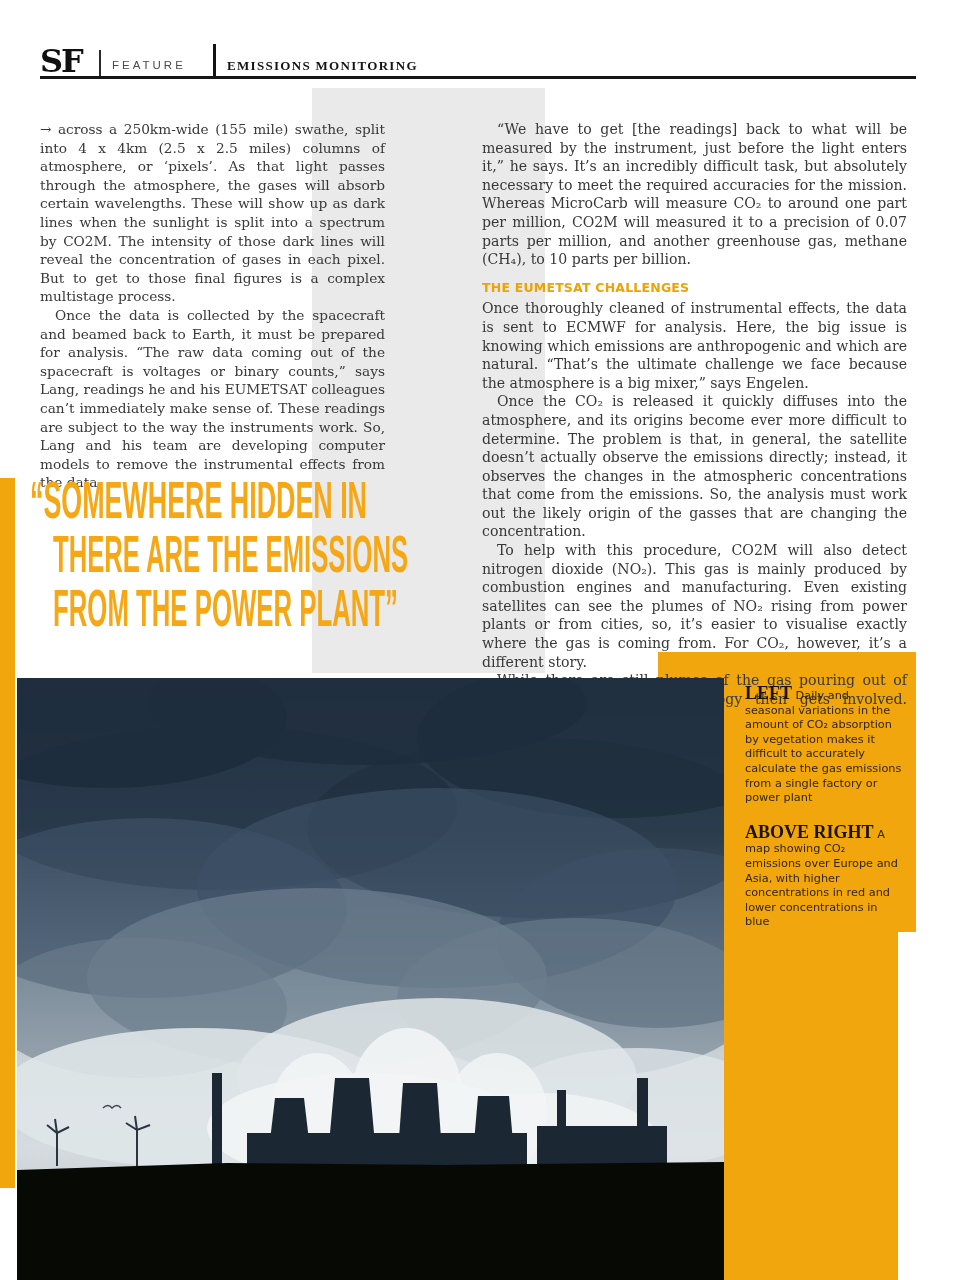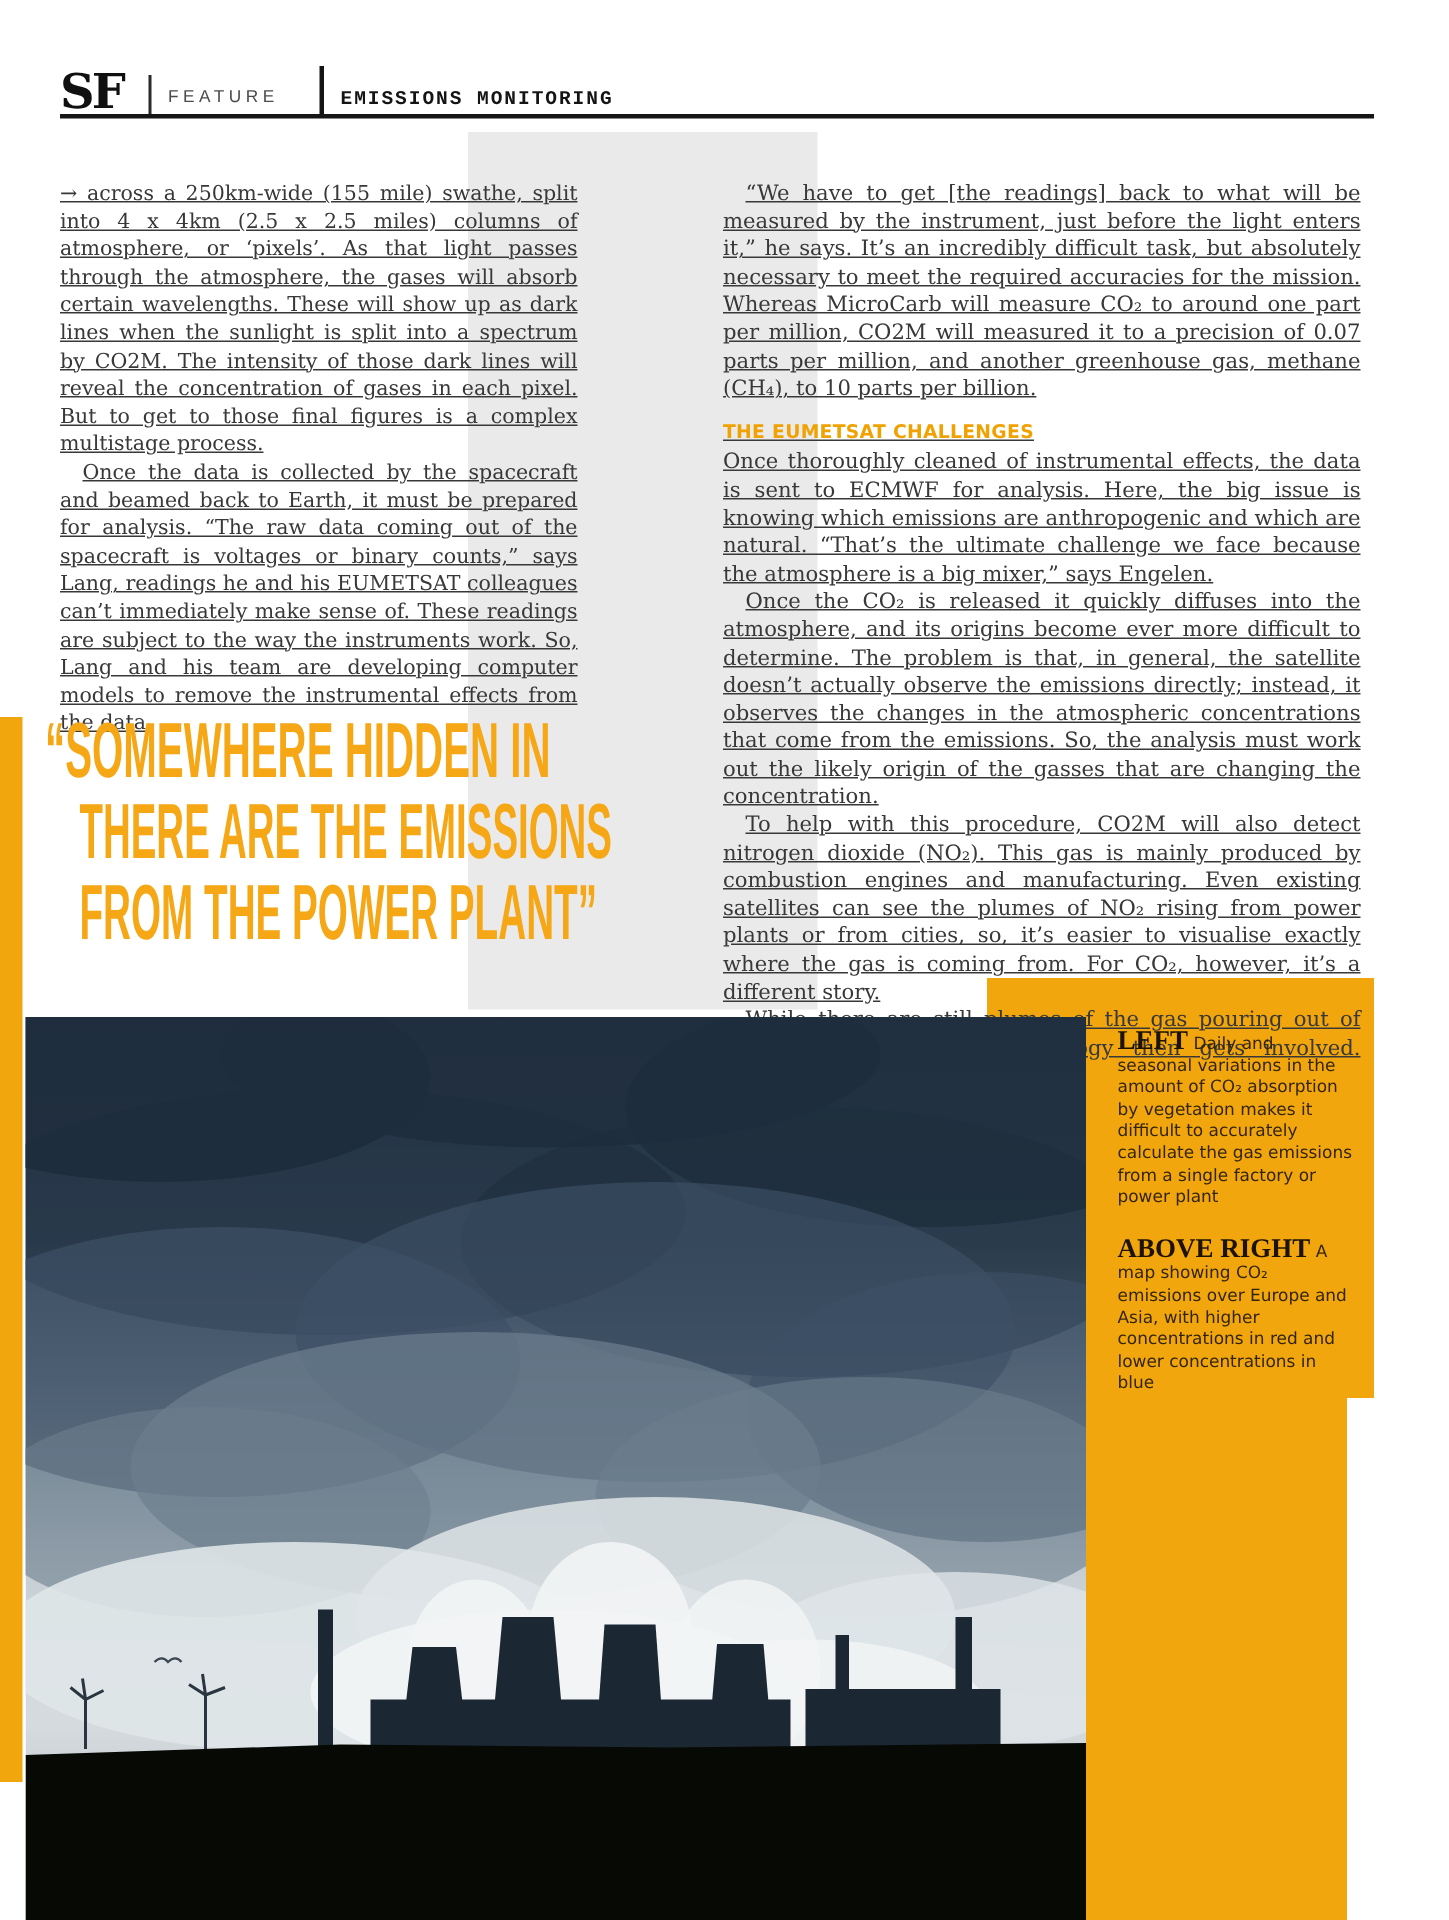--- a/index.html
+++ b/index.html
@@ -12,26 +12,26 @@
   .orange-flap{position:absolute;left:898px;top:652px;width:68px;height:280px;background:#F2A60D;}
   .orange-bar-left{position:absolute;left:0;top:478px;width:15px;height:710px;background:#F2A60D;}
 
   
   .logo{position:absolute;left:40px;top:42px;font-family:"DejaVu Serif",serif;font-weight:bold;
         font-size:32px;letter-spacing:-2px;color:#101010;}
   .hdiv1{position:absolute;left:99px;top:50px;width:1.5px;height:27px;background:#2a2a2a;}
   .section-label{position:absolute;left:112px;top:59px;font-family:"Liberation Sans",sans-serif;
         font-size:11.5px;letter-spacing:3px;color:#4a4a4a;}
   .hdiv2{position:absolute;left:213px;top:44px;width:2.5px;height:33px;background:#141414;}
-  .page-title{position:absolute;left:227px;top:58px;font-family:Liberation Mono, monospace;
+  .page-title{position:absolute;left:227px;top:58px;font-family:Liberation Serif, serif;
         font-weight:bold;font-size:13px;letter-spacing:1.3px;color:#141414;}
   .header-rule{position:absolute;left:40px;top:76px;width:923px;height:2.5px;background:#161616;}
 
   
-  .col{position:absolute;text-align:justify;text-decoration:underline;}
+  .col{position:absolute;text-align:justify;}
   .col p{margin:0;}
   .col .ind{text-indent:15px;}
   .col-left{left:40px;top:120px;width:345px;font-size:13.7px;line-height:18.6px;}
   .col-right{left:482px;top:120px;width:425px;font-size:14.1px;line-height:18.6px;}
   .subhead{margin:10px 0 2px 0 !important;font-family:"DejaVu Sans",sans-serif;font-weight:bold;
         font-size:12.5px;letter-spacing:0.2px;color:#F0A202;text-align:left;}
   .col-right .intro{margin-bottom:1px;}
 
   
   .pull-quote{position:absolute;left:28px;top:472px;width:420px;height:170px;}

